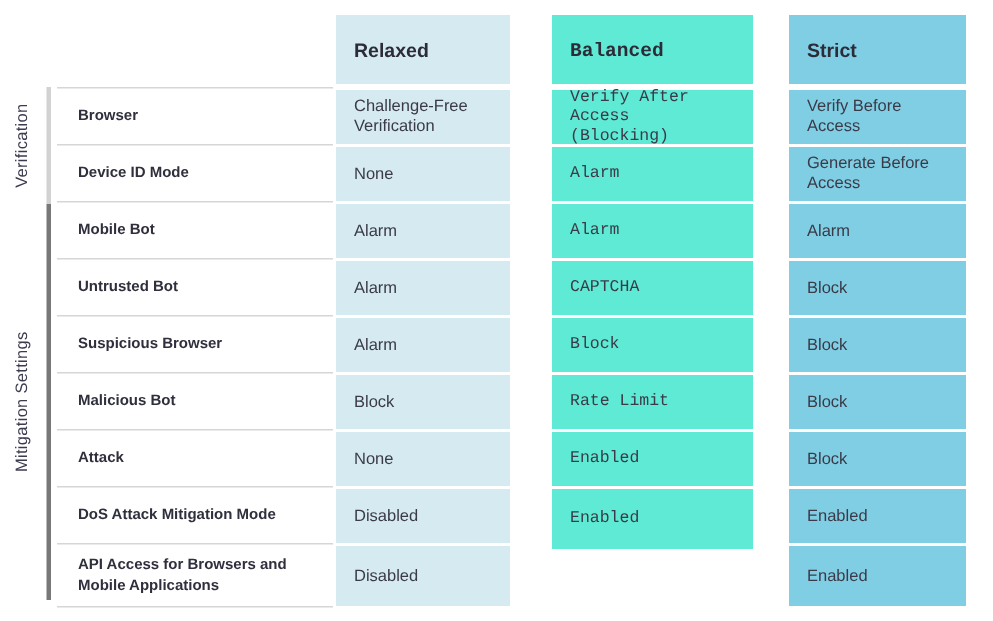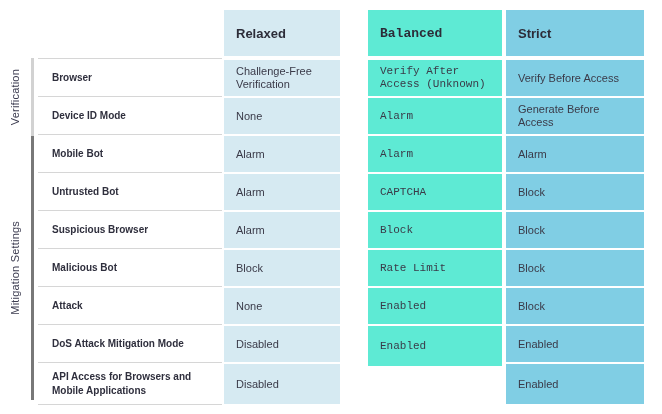--- a/index.html
+++ b/index.html
@@ -101,21 +101,21 @@
     font-size: 11px;
     color: #3a3a48;
     line-height: 13px;
     border-top: 2px solid #ffffff;
   }
   .cell.tall { height: 42px; }
 
   
   #col-relaxed  .colhead, #col-relaxed  .cell { background: #d6eaf2; }
   #col-balanced .colhead, #col-balanced .cell { background: #5eead4; font-family: Liberation Mono, monospace; }
-  #col-strict   .colhead, #col-strict   .cell { background: #80cee4; }
+  #col-strict   .colhead, #col-strict   .cell { background: #80cee4; margin-left: 20px; }
   .colhead { border-bottom: 2px solid #ffffff; }
 </style>
 </head>
 <body>
 
 <div id="matrix">
 
   <div class="group-label" id="group-verification">
     <span>Verification</span>
   </div>
@@ -146,21 +146,21 @@
     <div class="cell">Alarm</div>
     <div class="cell">Alarm</div>
     <div class="cell">Block</div>
     <div class="cell">None</div>
     <div class="cell">Disabled</div>
     <div class="cell tall">Disabled</div>
   </div>
 
   <div class="datacol" id="col-balanced">
     <div class="colhead">Balanced</div>
-    <div class="cell">Verify After Access (Unknown)</div>
+    <div class="cell">Verify After Access (Blocking)</div>
     <div class="cell">Alarm</div>
     <div class="cell">Alarm</div>
     <div class="cell">CAPTCHA</div>
     <div class="cell">Block</div>
     <div class="cell">Rate Limit</div>
     <div class="cell">Enabled</div>
     <div class="cell tall">Enabled</div>
   </div>
 
   <div class="datacol" id="col-strict">

